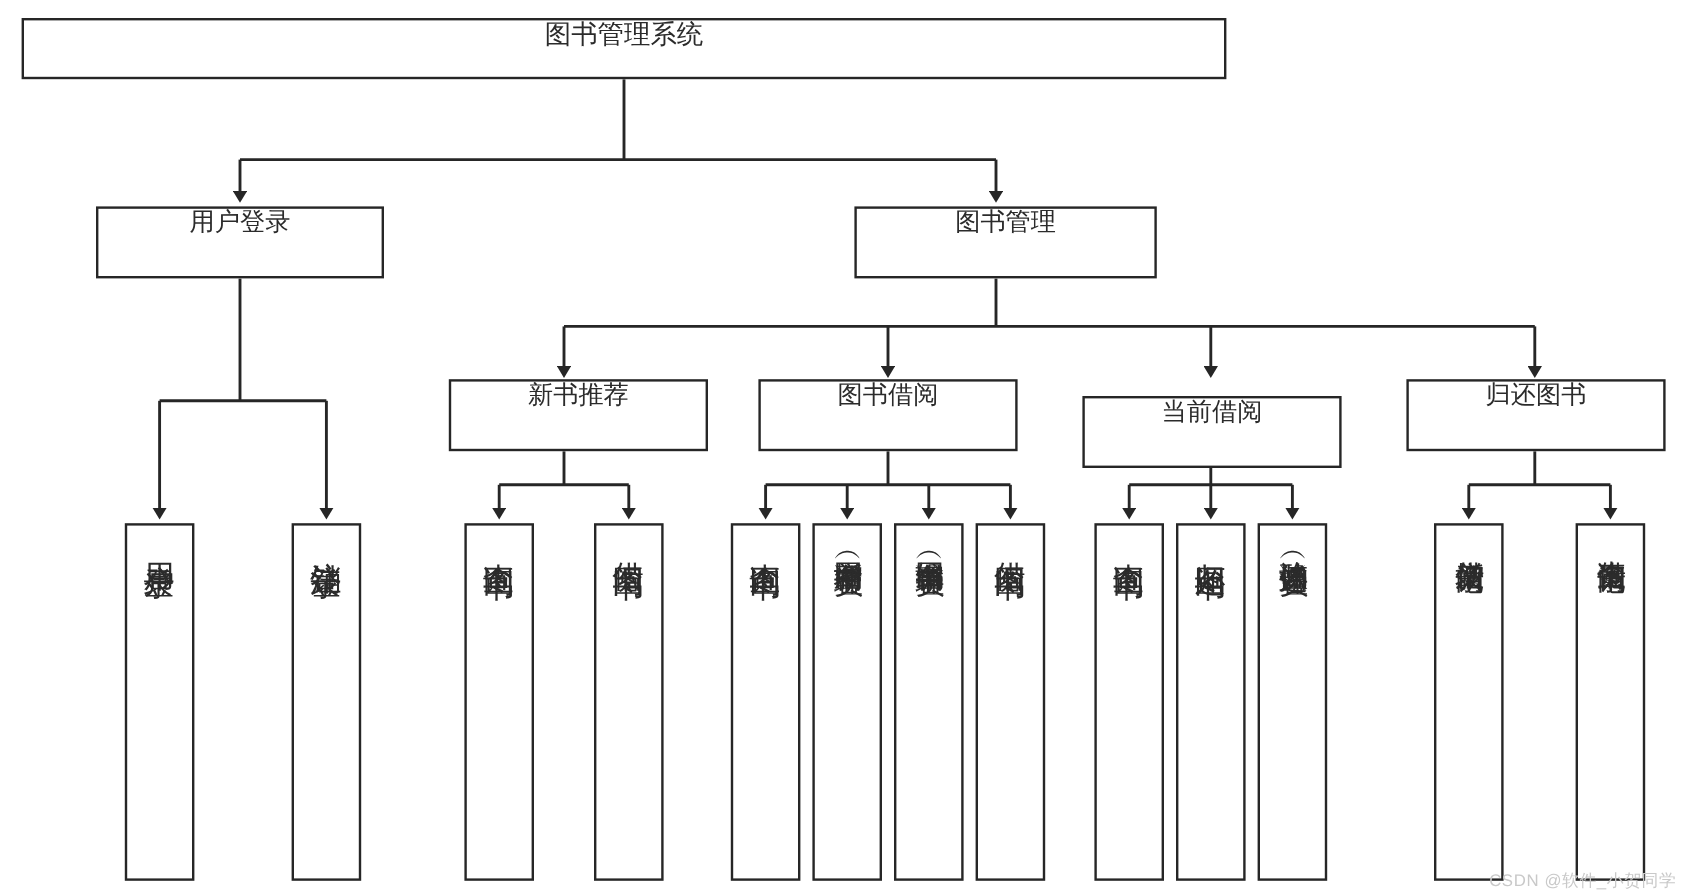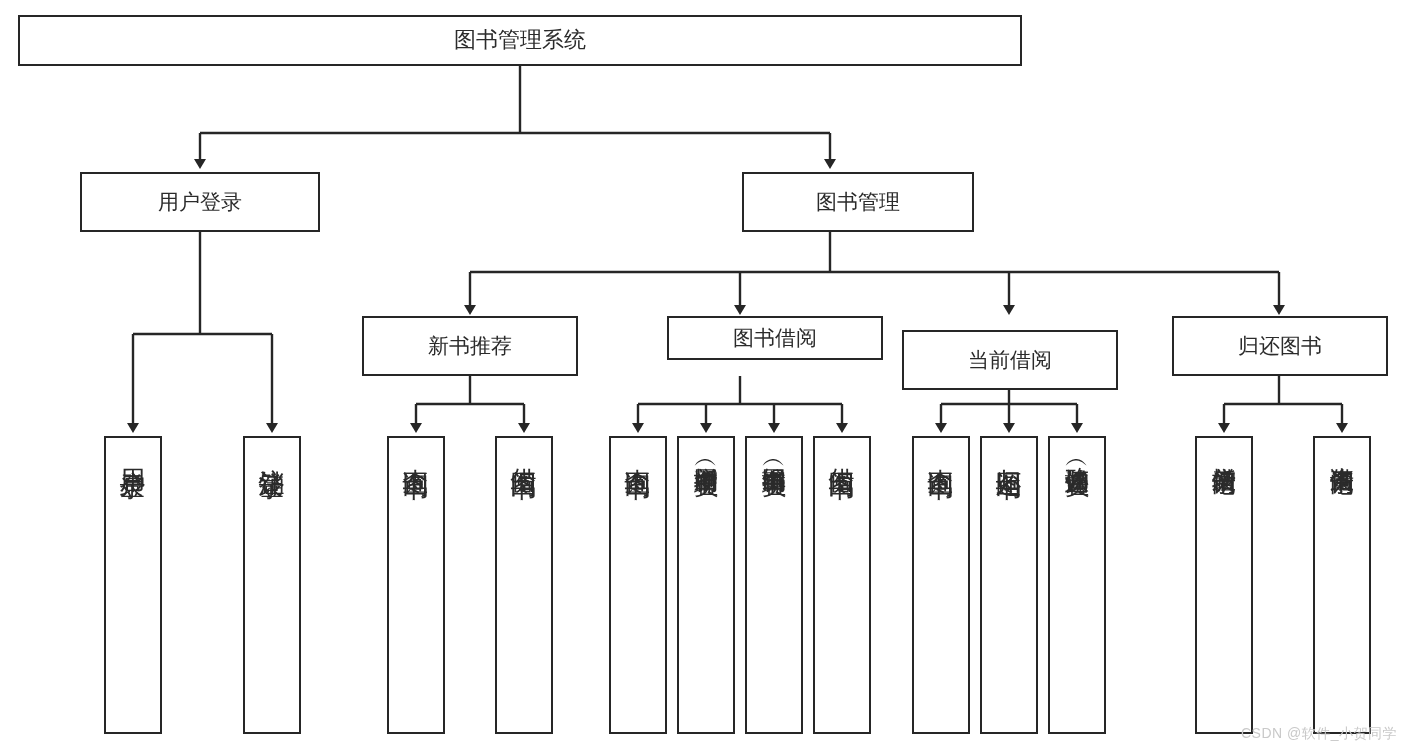--- a/index.html
+++ b/index.html
@@ -11,21 +11,21 @@
   }
   #canvas{position:relative;width:1405px;height:747px;}
   svg#wires{position:absolute;left:0;top:0;width:1405px;height:747px;}
 
   .node{
     position:absolute;
     box-sizing:border-box;
     background:#ffffff;
     border:2px solid #262626;
     display:flex;
-    align-items:center;
+    align-items:flex-start;
     justify-content:center;
     color:#2b2b2b;
   }
   .node .lbl{
     display:block;
     text-align:center;
     line-height:1.12;
     white-space:nowrap;
   }
   
@@ -115,28 +115,28 @@
     </g>
   </svg>
 
   <div class="node h root" style="left:18px;top:15px;width:1004px;height:51px;">
     <span class="lbl">图书管理系统</span>
   </div>
 
   <div class="node h" style="left:80px;top:172px;width:240px;height:60px;">
     <span class="lbl">用户登录</span>
   </div>
-  <div class="node h" style="left:712px;top:172px;width:232px;height:60px;margin-left:30px;">
+  <div class="node h" style="left:712px;top:172px;width:252px;height:60px;">
     <span class="lbl">图书管理</span>
   </div>
 
-  <div class="node h" style="left:362px;top:316px;width:216px;height:60px;">
+  <div class="node h" style="left:374px;top:316px;width:216px;height:60px;">
     <span class="lbl">新书推荐</span>
   </div>
-  <div class="node h" style="left:632px;top:316px;width:216px;height:44px;margin-left:35px;">
+  <div class="node h" style="left:632px;top:316px;width:216px;height:60px;">
     <span class="lbl">图书借阅</span>
   </div>
   <div class="node h" style="left:902px;top:316px;width:216px;height:60px;margin-top:14px;">
     <span class="lbl">当前借阅</span>
   </div>
   <div class="node h" style="left:1172px;top:316px;width:216px;height:60px;">
     <span class="lbl">归还图书</span>
   </div>
 
   <div class="node v" style="left:104px;top:436px;width:58px;height:298px;">

